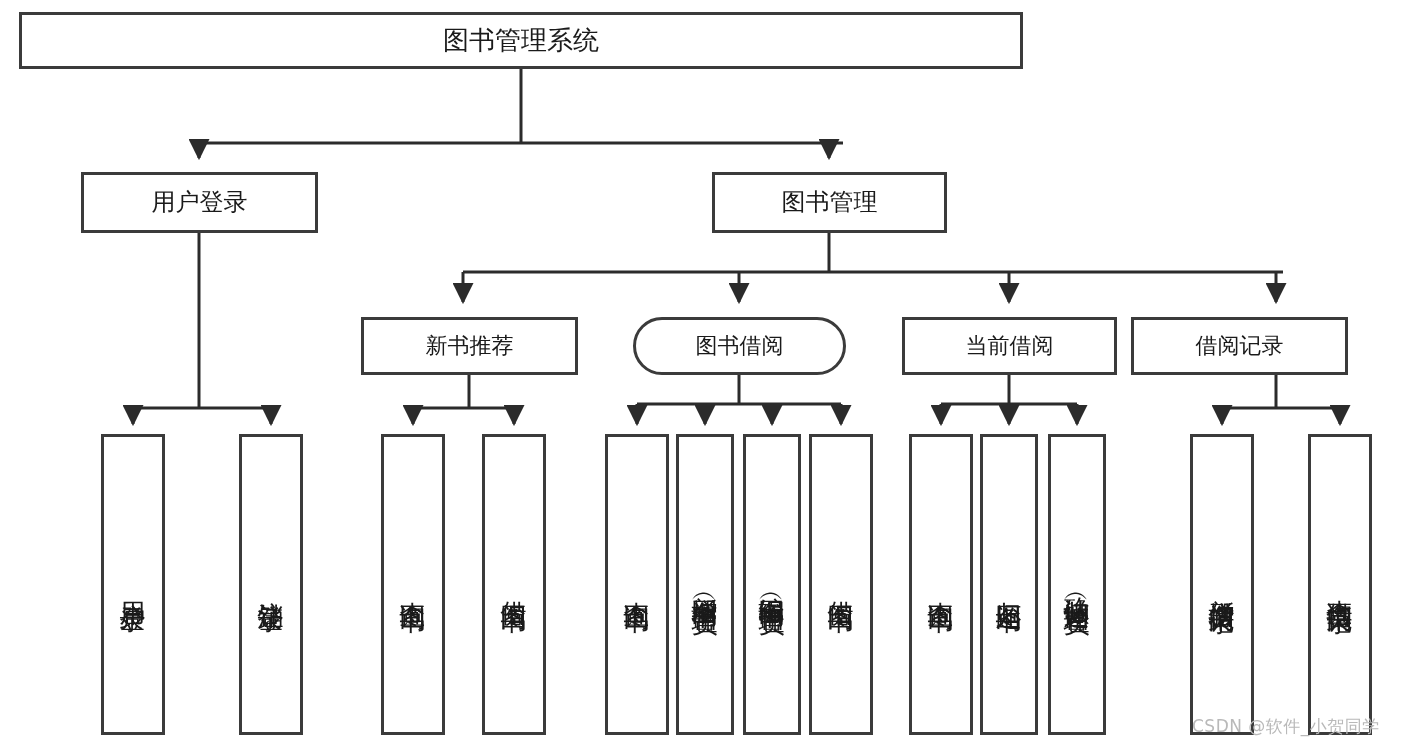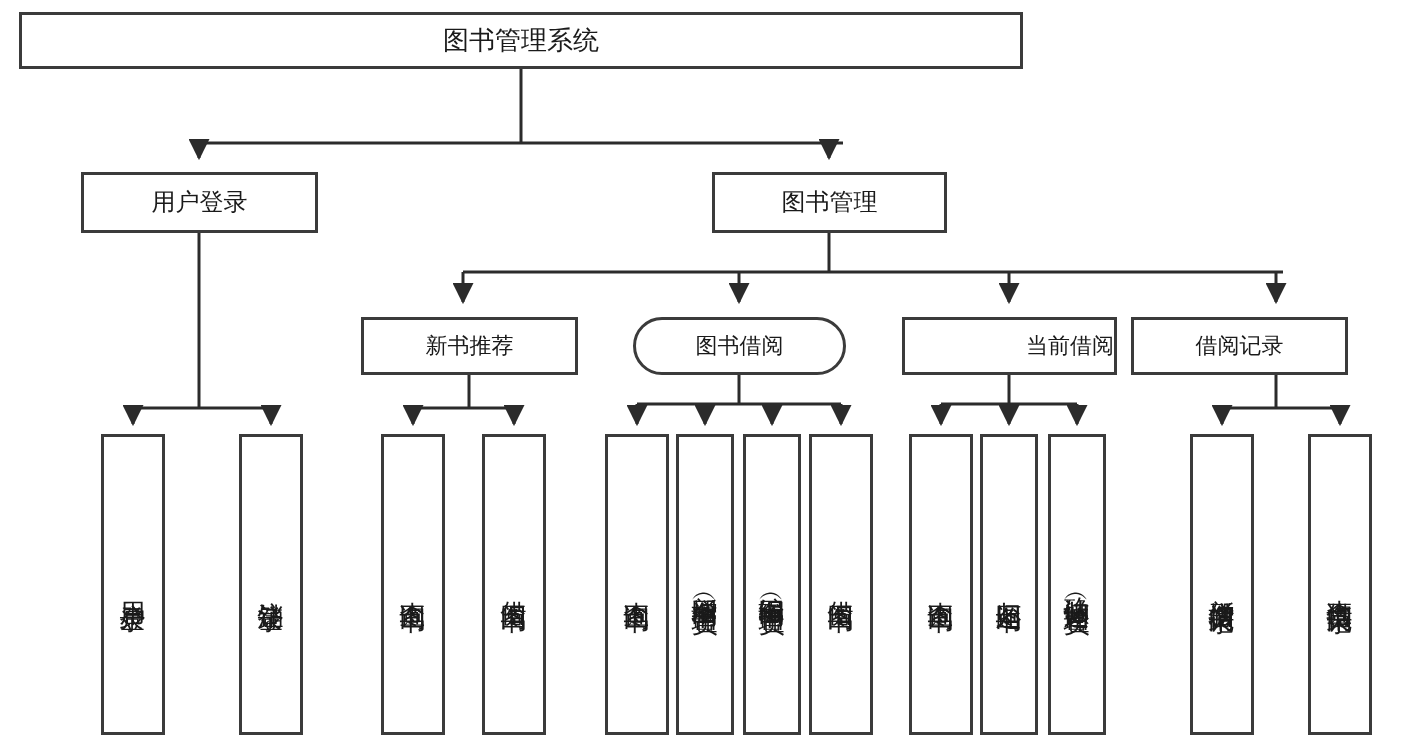--- a/index.html
+++ b/index.html
@@ -131,21 +131,21 @@
   <div class="node level2" style="left:712px; top:172px; width:235px; height:61px;">
     <span class="lbl">图书管理</span>
   </div>
 
   <div class="node level3" style="left:361px; top:317px; width:217px; height:58px;">
     <span class="lbl">新书推荐</span>
   </div>
   <div class="node level3" style="left:633px; top:317px; width:213px; height:58px;border-radius:29px;">
     <span class="lbl">图书借阅</span>
   </div>
-  <div class="node level3" style="left:902px; top:317px; width:215px; height:58px;justify-content:flex-end;">
+  <div class="node level3" style="left:902px; top:317px; width:215px; height:58px;">
     <span class="lbl">当前借阅</span>
   </div>
   <div class="node level3" style="left:1131px; top:317px; width:217px; height:58px;">
     <span class="lbl">借阅记录</span>
   </div>
 
   <div class="node leaf" style="left:101px; top:434px; width:64px; height:301px;">
     <span class="lbl">用户登录</span>
   </div>
   <div class="node leaf" style="left:239px; top:434px; width:64px; height:301px;">
@@ -182,14 +182,15 @@
     <span class="lbl">确认归还（管理员）</span>
   </div>
 
   <div class="node leaf" style="left:1190px; top:434px; width:64px; height:301px;">
     <span class="lbl">新增借阅记录</span>
   </div>
   <div class="node leaf" style="left:1308px; top:434px; width:64px; height:301px;">
     <span class="lbl">查询借阅记录</span>
   </div>
 
+  <div class="watermark" style="left:1192px; top:715px;">CSDN @软件_小贺同学</div>
 
 </div>
 
 </body></html>

